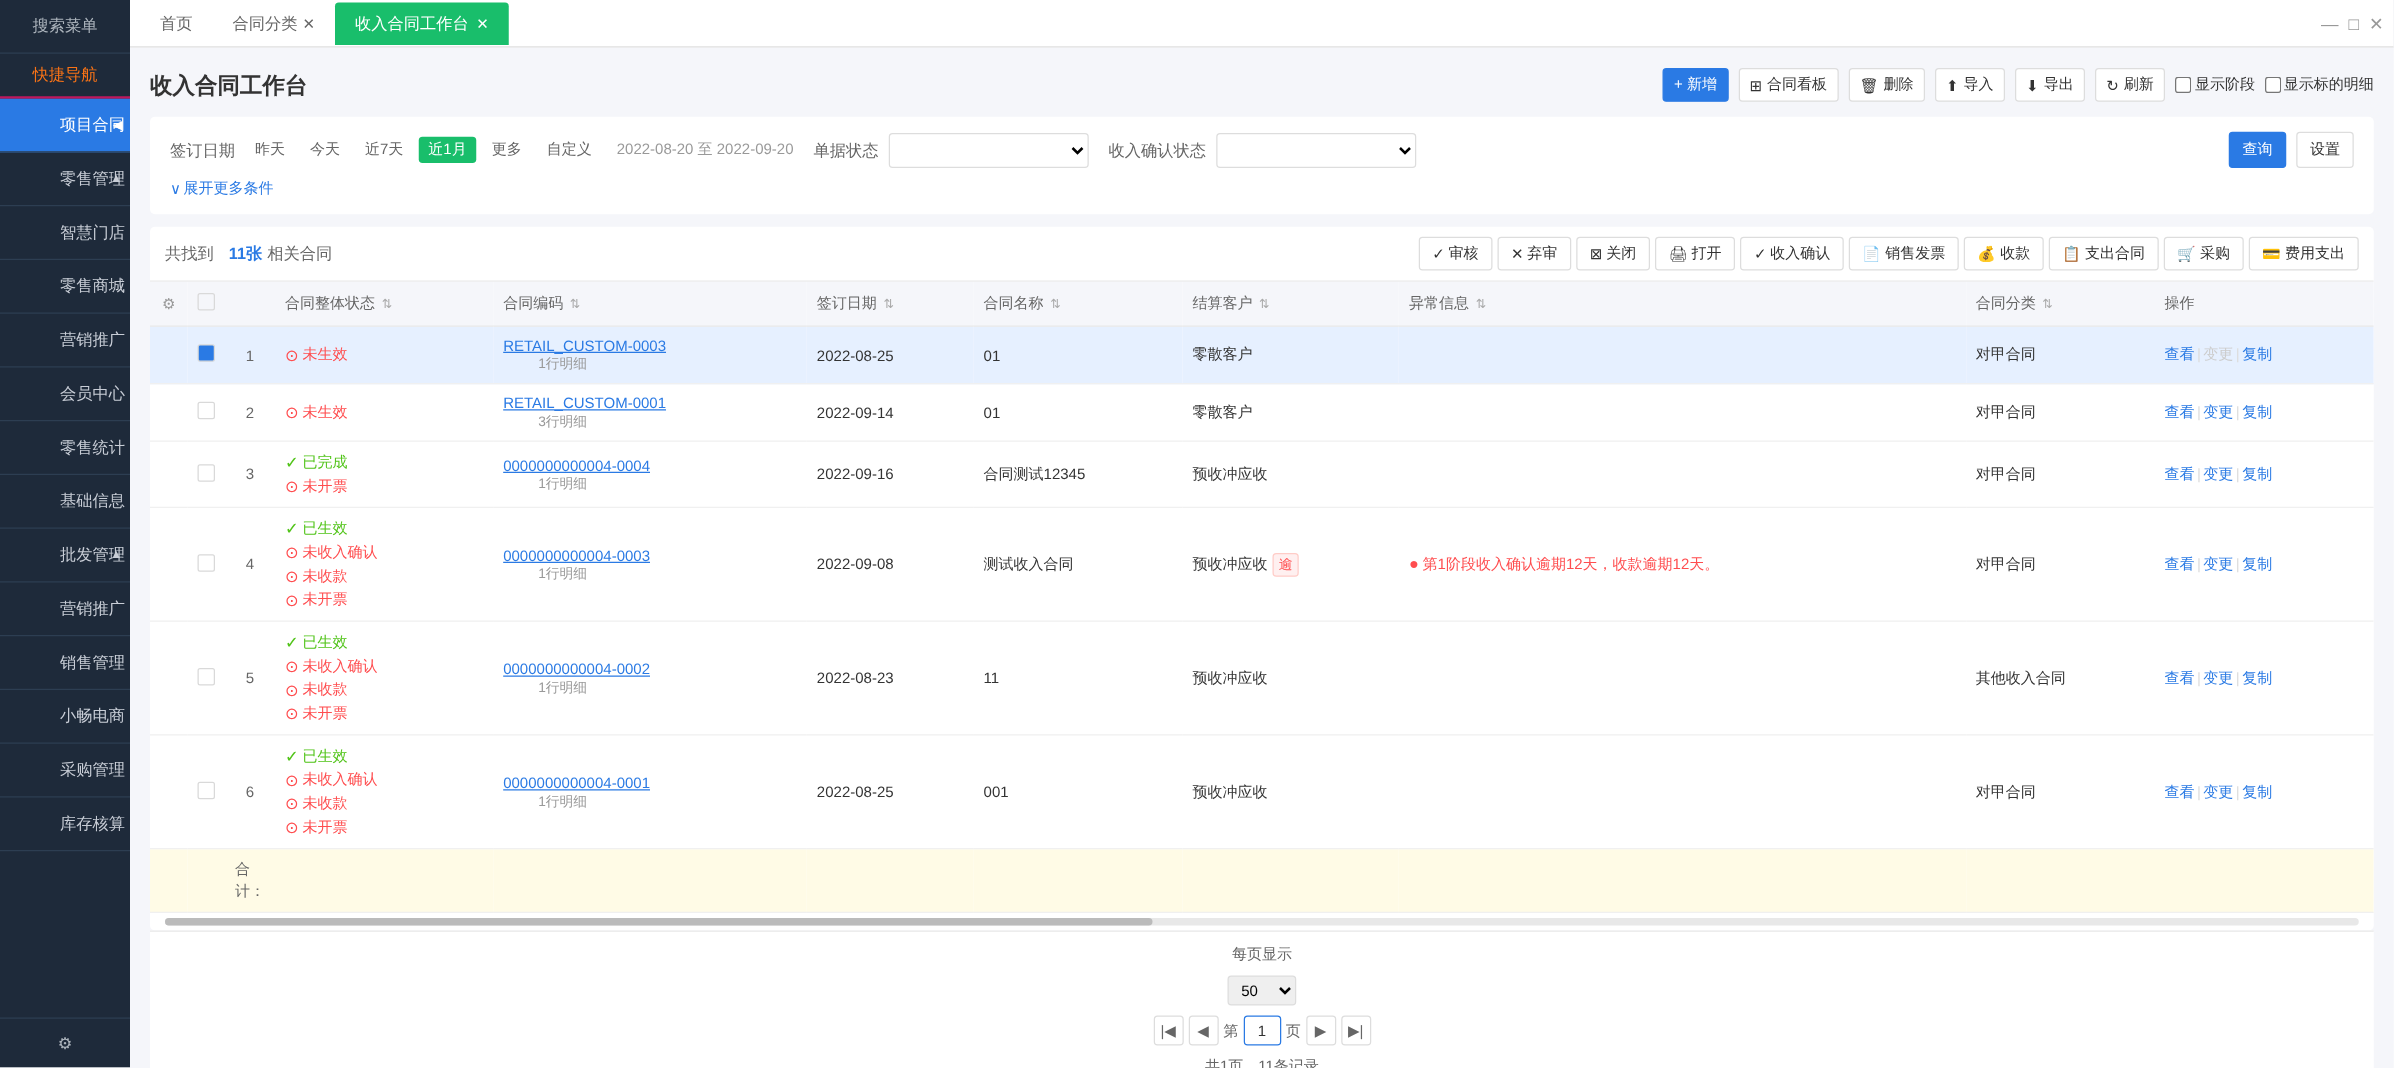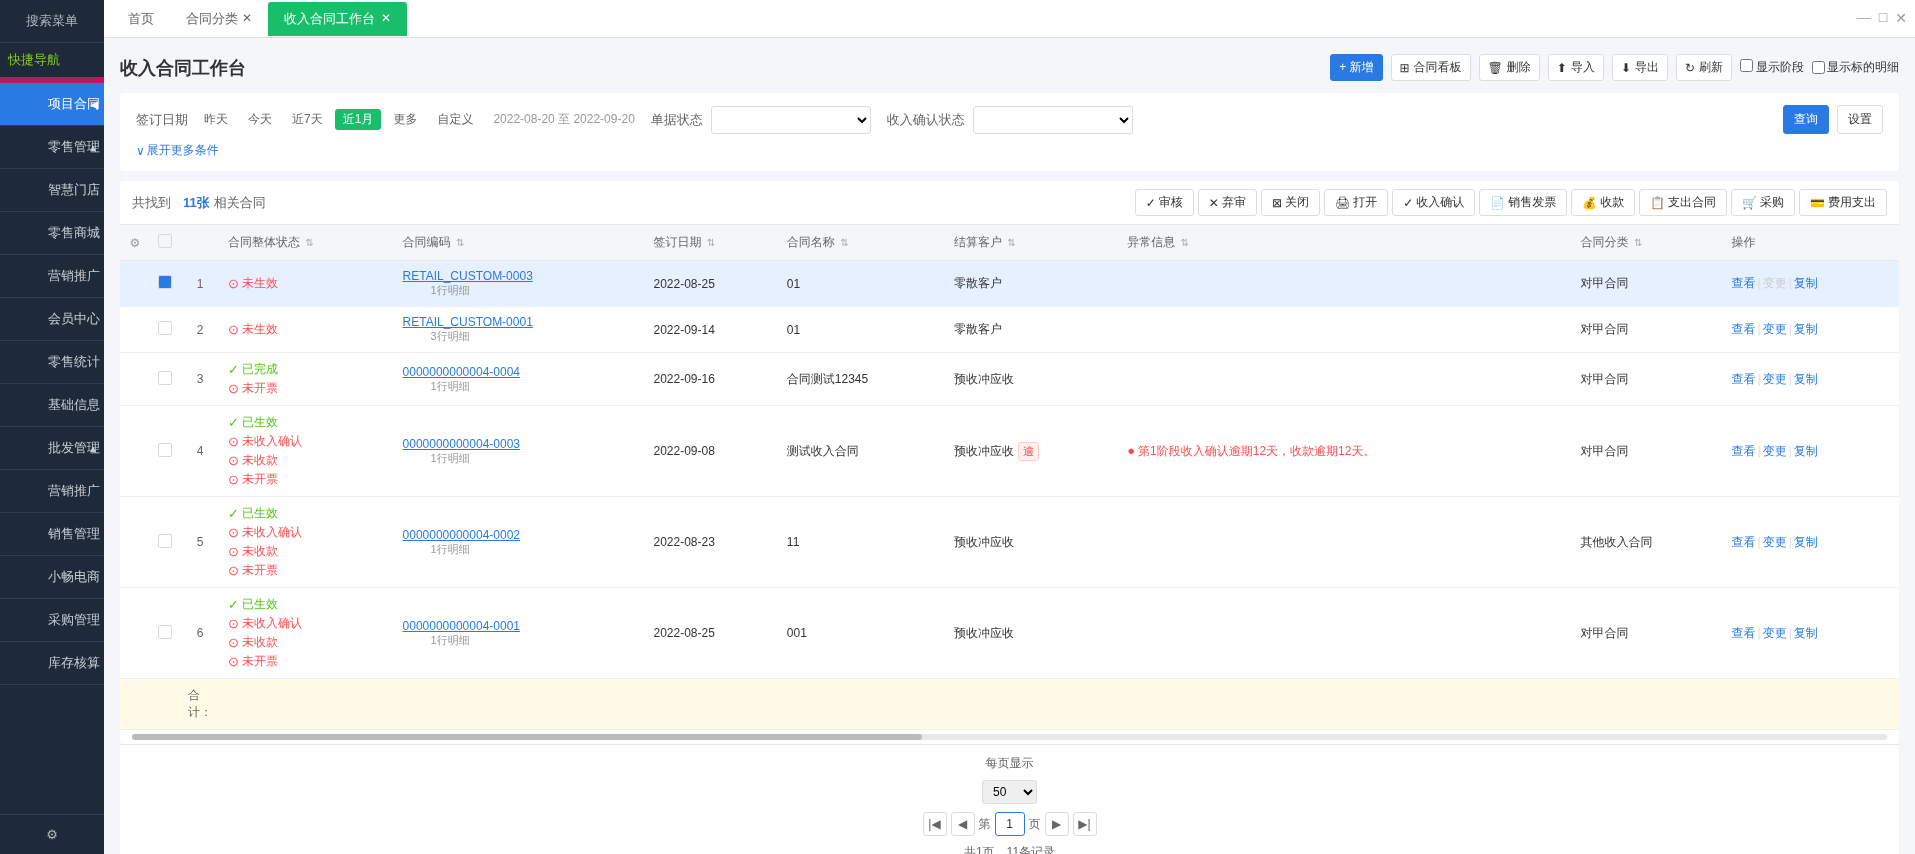--- a/index.html
+++ b/index.html
@@ -1,31 +1,31 @@
 <!DOCTYPE html>
 <html><head>
   <meta charset="utf-8">
   <style>
     * { box-sizing: border-box; margin: 0; padding: 0; }
     body { font-family: 'Microsoft YaHei', Arial, sans-serif; font-size: 13px; background: #f0f2f5; color: #333; display: flex; height: 854px; overflow: hidden; }
 
     
     .sidebar { width: 104px; background: #1e2a3a; display: flex; flex-direction: column; height: 100%; flex-shrink: 0; }
     .sidebar-search { padding: 12px 8px; color: #adb5bd; font-size: 13px; text-align: center; border-bottom: 1px solid #2d3e52; cursor: pointer; }
-    .sidebar-nav { padding: 8px; color: #84cc16; font-size: 13px; border-bottom: 6px solid #be185d; cursor: pointer; }
+    .sidebar-nav { padding: 8px; color: #f97316; font-size: 13px; text-align: center; border-bottom: 2px solid #be185d; cursor: pointer; }
     .sidebar-item { padding: 12px 4px; color: #c8cdd6; font-size: 13px; text-align: right; cursor: pointer; border-bottom: 1px solid #2d3e52; position: relative; }
     .sidebar-item.active { background: #2a7ae4; color: #fff; }
     .sidebar-item .arrow { position: absolute; right: 6px; top: 50%; transform: translateY(-50%); font-size: 10px; }
     .sidebar-bottom { margin-top: auto; padding: 12px; color: #adb5bd; text-align: center; border-top: 1px solid #2d3e52; cursor: pointer; }
 
     
     .main { flex: 1; display: flex; flex-direction: column; overflow: hidden; }
 
     
-    .tabs-bar { background: #fff; border-bottom: 1px solid #e0e0e0; display: flex; align-items: center; padding: 0 8px; height: 38px; flex-shrink: 0; font-family: Liberation Serif, serif; }
+    .tabs-bar { background: #fff; border-bottom: 1px solid #e0e0e0; display: flex; align-items: center; padding: 0 8px; height: 38px; flex-shrink: 0; }
     .tab { padding: 8px 16px; font-size: 13px; color: #666; cursor: pointer; white-space: nowrap; }
     .tab.active-tab { background: #19be6b; color: #fff; border-radius: 3px 3px 0 0; padding: 8px 16px; display: flex; align-items: center; gap: 6px; }
     .tab-close { font-size: 12px; cursor: pointer; }
     .tab-spacer { flex: 1; }
     .window-controls { display: flex; gap: 8px; color: #999; font-size: 14px; }
     .window-controls span { cursor: pointer; }
 
     
     .content { flex: 1; padding: 16px; overflow: auto; background: #f5f6fa; }
 
@@ -179,21 +179,21 @@
           <span>导入</span>
         </button>
         <button class="btn btn-small">
           <span>⬇</span>
           <span>导出</span>
         </button>
         <button class="btn btn-small">
           <span>↻</span>
           <span>刷新</span>
         </button>
-        <label style="font-size:12px;display:flex;align-items:flex-start;gap:3px;">
+        <label style="font-size:12px;display:flex;align-items:center;gap:3px;">
           <input type="checkbox" style="">
           <span>显示阶段</span>
         </label>
         <label style="font-size:12px;display:flex;align-items:center;gap:2px;">
           <input type="checkbox" style="">
           <span>显示标的明细</span>
         </label>
       </div>
     </div>
 

